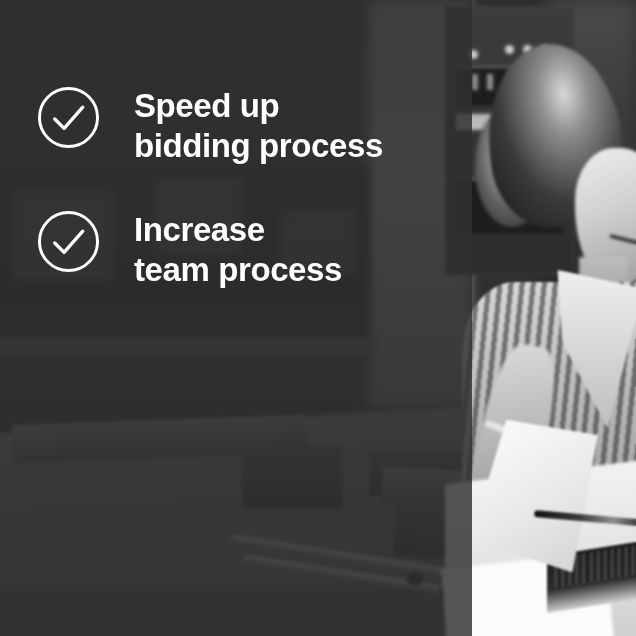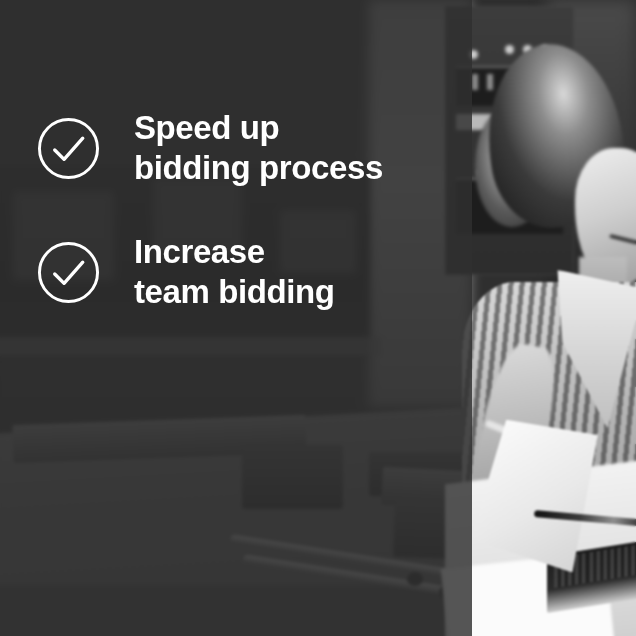--- a/index.html
+++ b/index.html
@@ -326,21 +326,20 @@
   .content {
     position: absolute;
     left: 0; top: 0;
     width: 472px; height: 636px;
     padding: 86px 0 0 0;
     box-sizing: border-box;
   }
 
   .benefit {
     display: flex;
-    align-items: center;
     gap: 34px;
     padding-left: 37px;
     height: 124px;
   }
 
   .check-circle {
     flex: 0 0 auto;
     width: 63px;
     height: 63px;
     display: block;
@@ -444,18 +443,18 @@
     </div>
 
     <div class="benefit">
       <span class="check-circle">
         <svg viewBox="0 0 64 64" width="63" height="63" aria-hidden="true">
           <circle cx="32" cy="32" r="29.5" fill="none" stroke="#ffffff" stroke-width="3"></circle>
           <path d="M18 33.5 L27.5 43 L46.5 21.5" fill="none" stroke="#ffffff" stroke-width="3.4" stroke-linecap="round" stroke-linejoin="round"></path>
         </svg>
       </span>
       <div class="benefit-text">Increase
-team bidding</div>
+team process</div>
     </div>
 
 
   </div>
 </div>
 
 </body></html>

